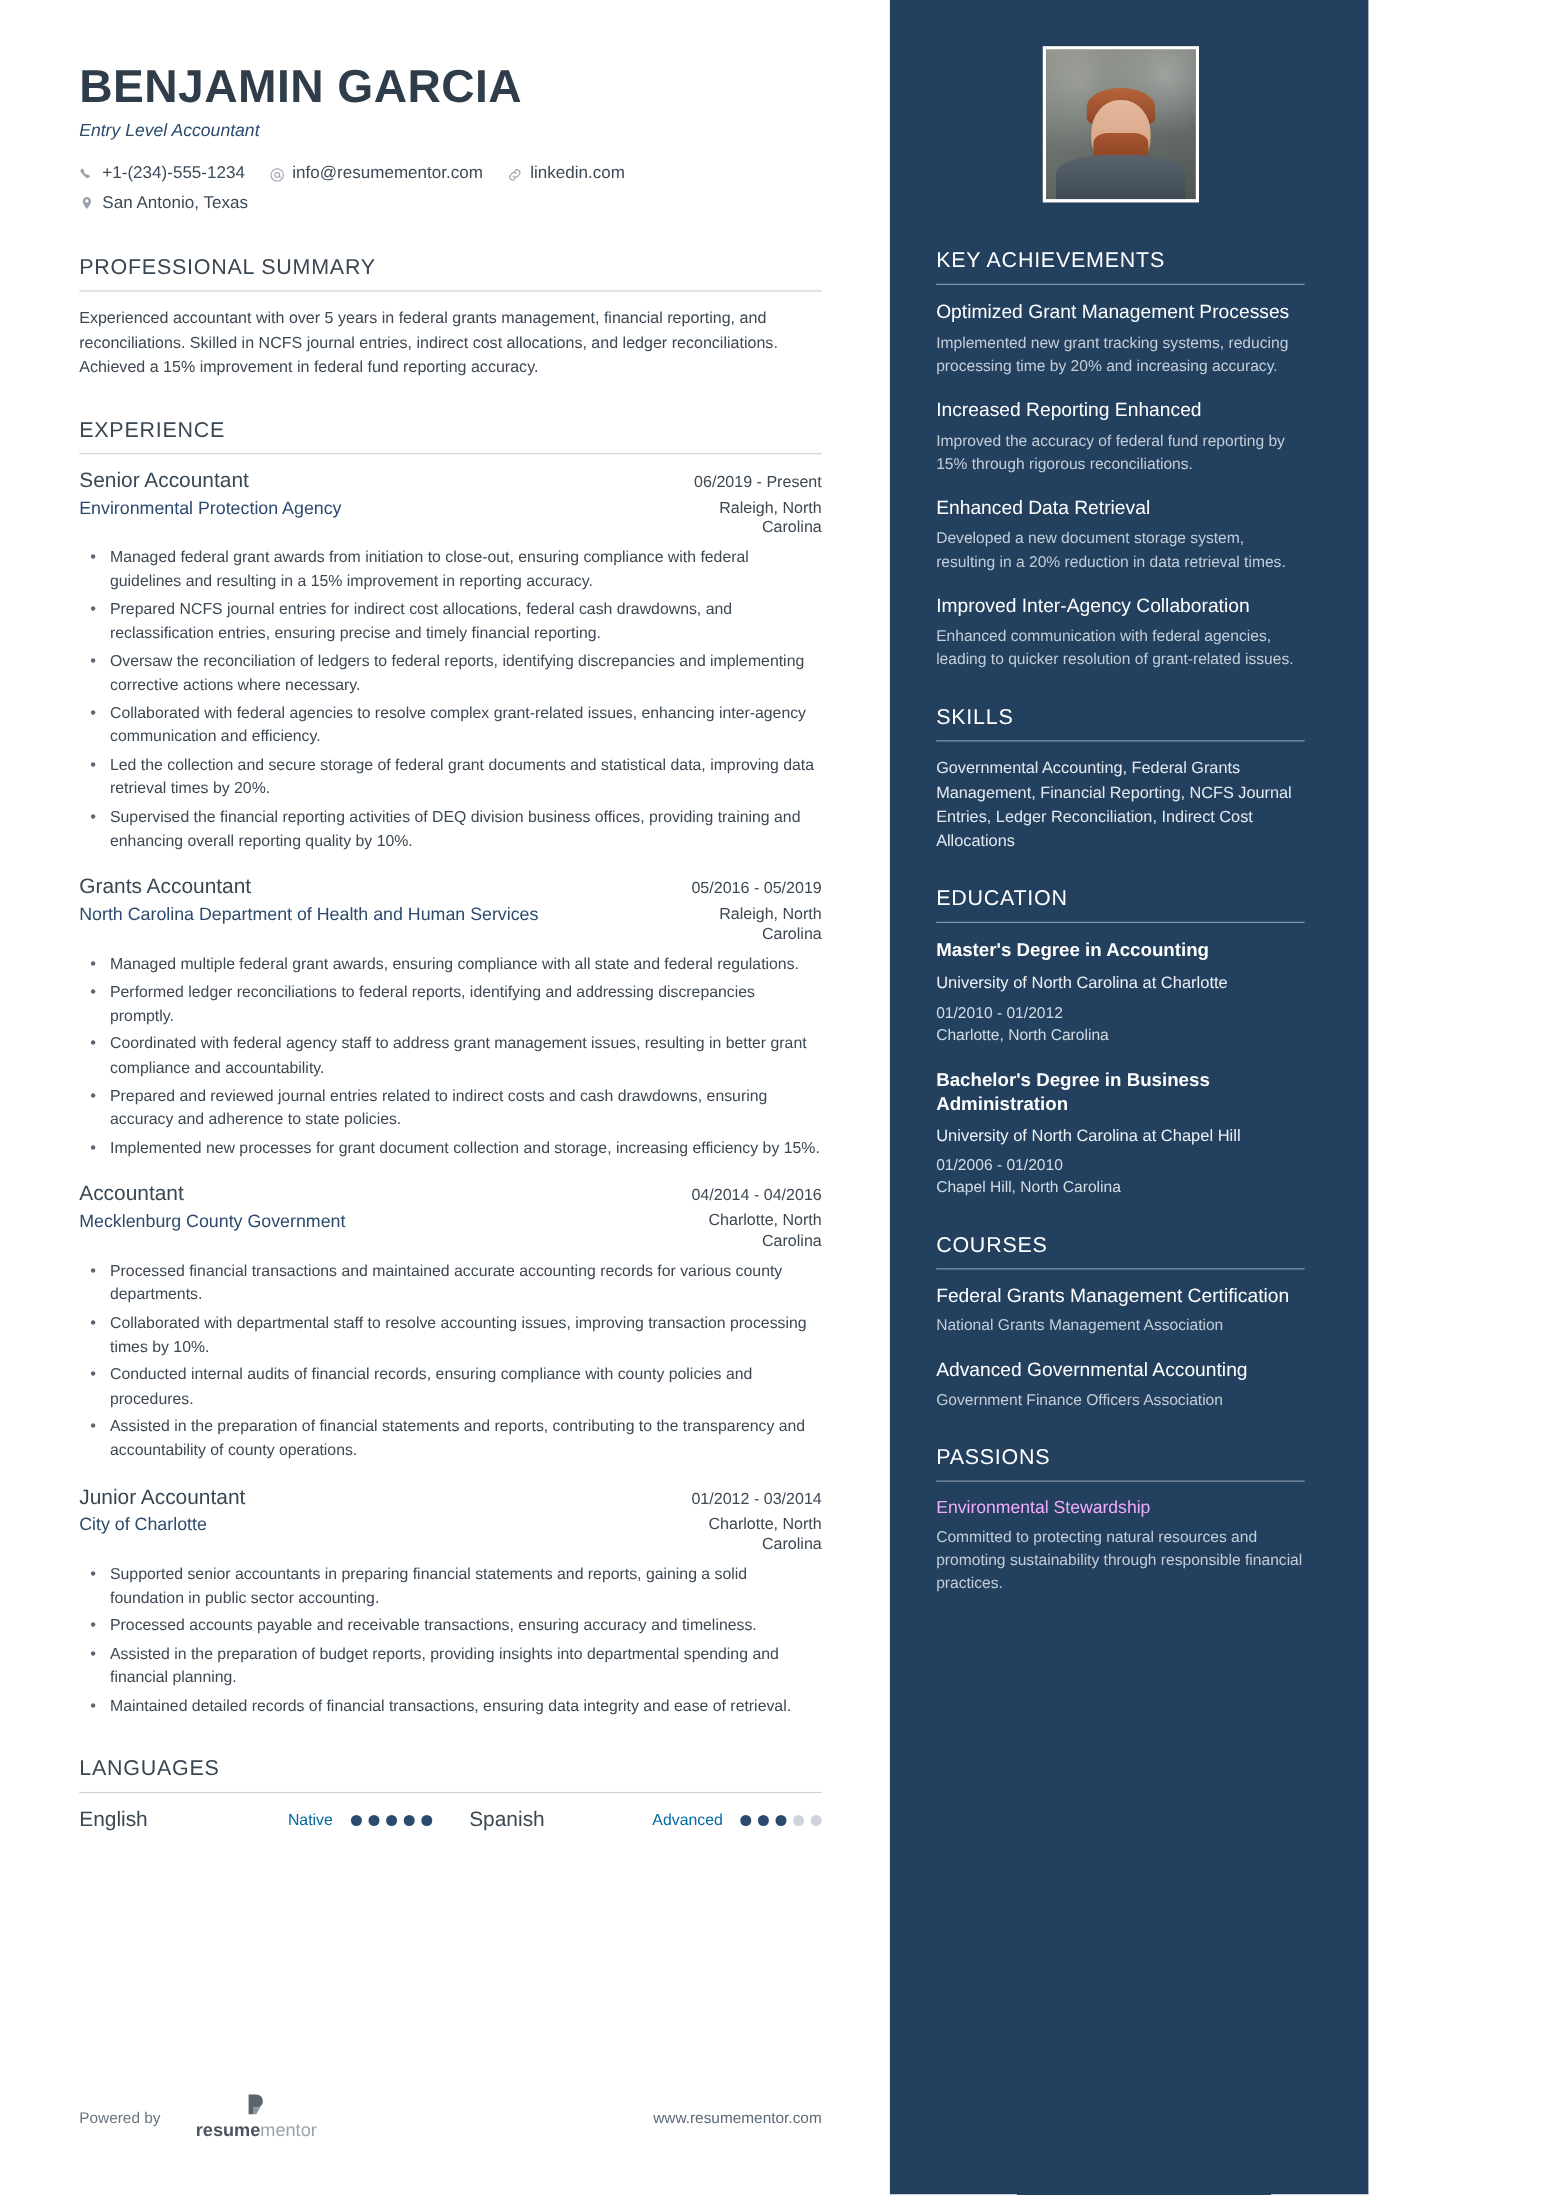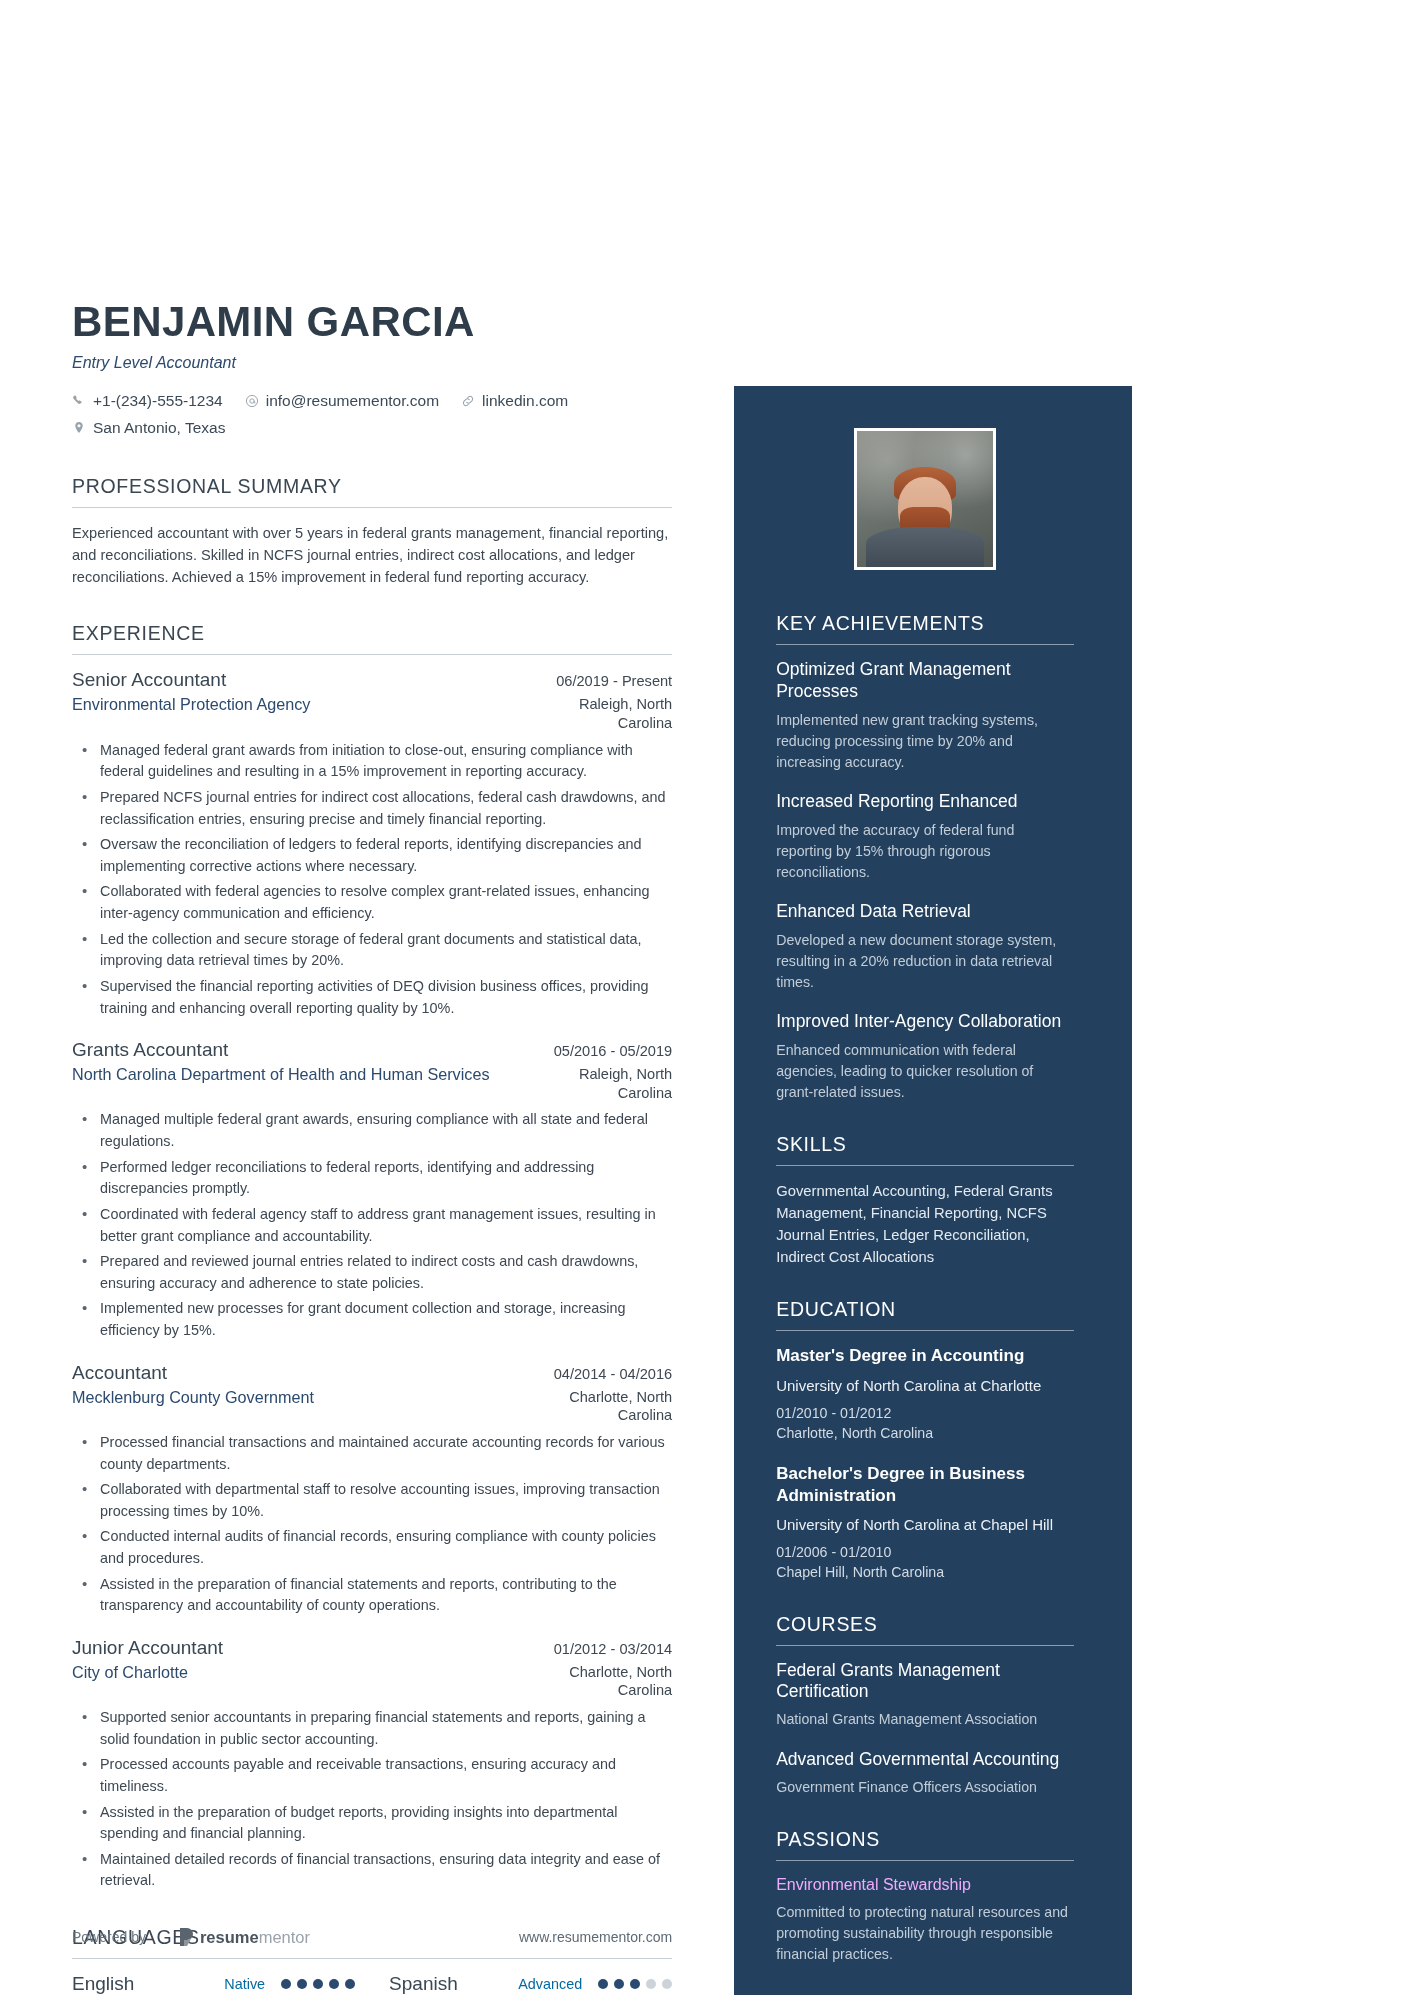--- a/index.html
+++ b/index.html
@@ -2,21 +2,21 @@
 <html><head>
 <meta charset="utf-8">
 <style>
   * { box-sizing: border-box; margin: 0; padding: 0; }
   html, body {
     width: 1410px; height: 1995px;
     background: #ffffff;
     font-family: "Liberation Sans", sans-serif;
     -webkit-font-smoothing: antialiased;
   }
-  .page { position: relative; width: 1132px; height: 1995px; display: flex; background:#fff;align-items:flex-end; }
+  .page { position: relative; width: 1244px; height: 1995px; display: flex; background:#fff; }
 
   
   .main {
     width: 920px;
     padding: 56px 62px 0 72px;
     position: relative;
   }
   .name {
     font-size: 42px;
     font-weight: bold;
@@ -96,21 +96,21 @@
   .dot.off { background: #cdd3d9; }
   .lang-gap { width: 34px; }
 
   .footer {
     position: absolute;
     left: 72px; right: 62px;
     bottom: 48px;
     display: flex; align-items: center;
     font-size: 14px; color: #6a7681;
   }
-  .brand { display: flex; align-items: center; gap: 5px; margin-left: 32px; }
+  .brand { display: flex; align-items: center; gap: 5px; margin-left: 32px; flex-direction: column; }
   .brand-mark { width: 17px; height: 20px; position: relative; }
   .brand-txt { font-size: 16.5px; color: #9aa3ac; }
   .brand-txt b { color: #4a5560; font-weight: bold; }
   .footer-url { margin-left: auto; font-size: 14px; color: #5c6a77; }
 
   
   .side {
     width: 490px;
     background: #23415f;
     color: #ffffff;

